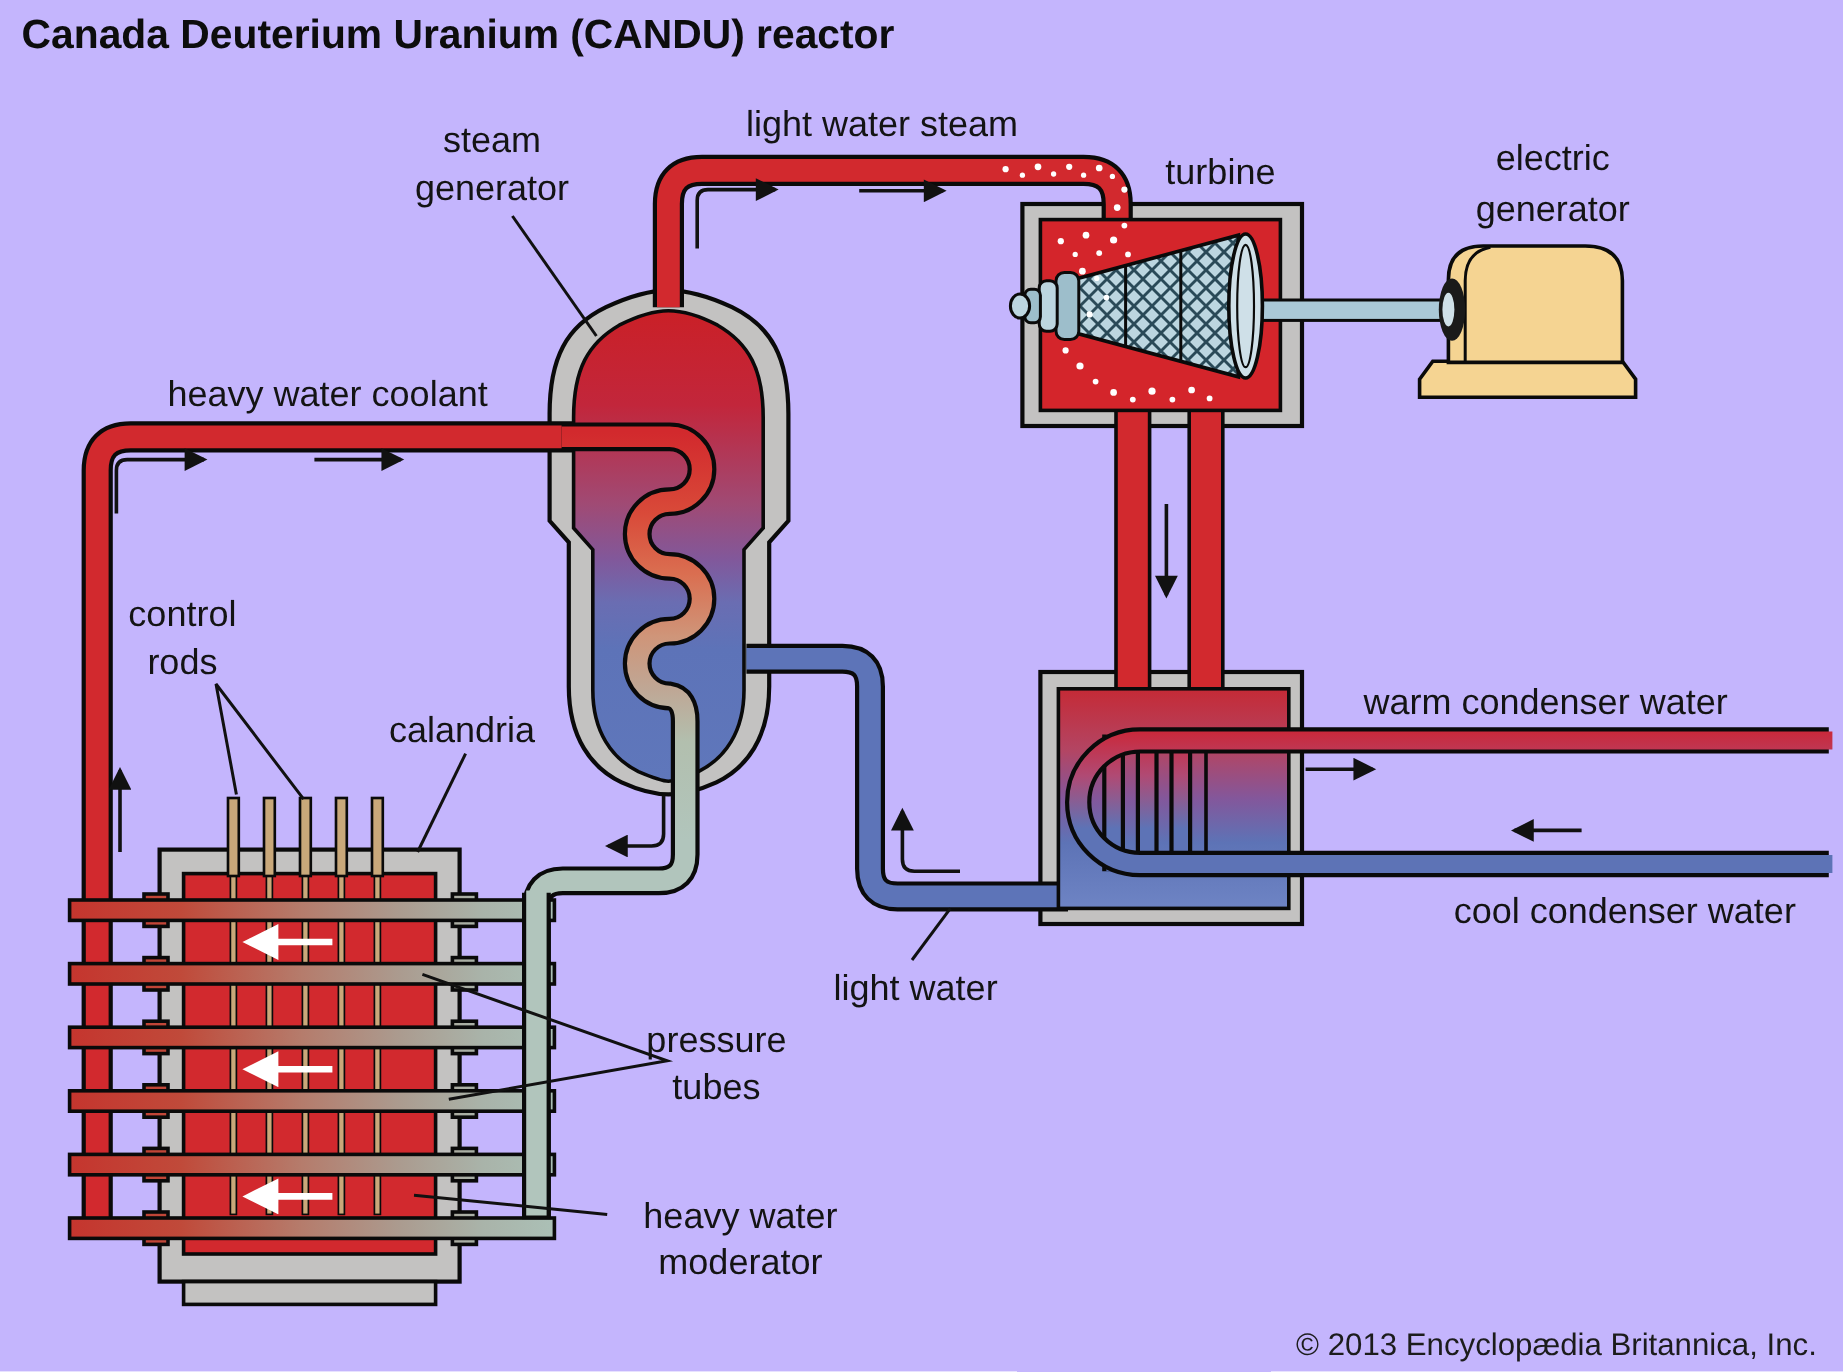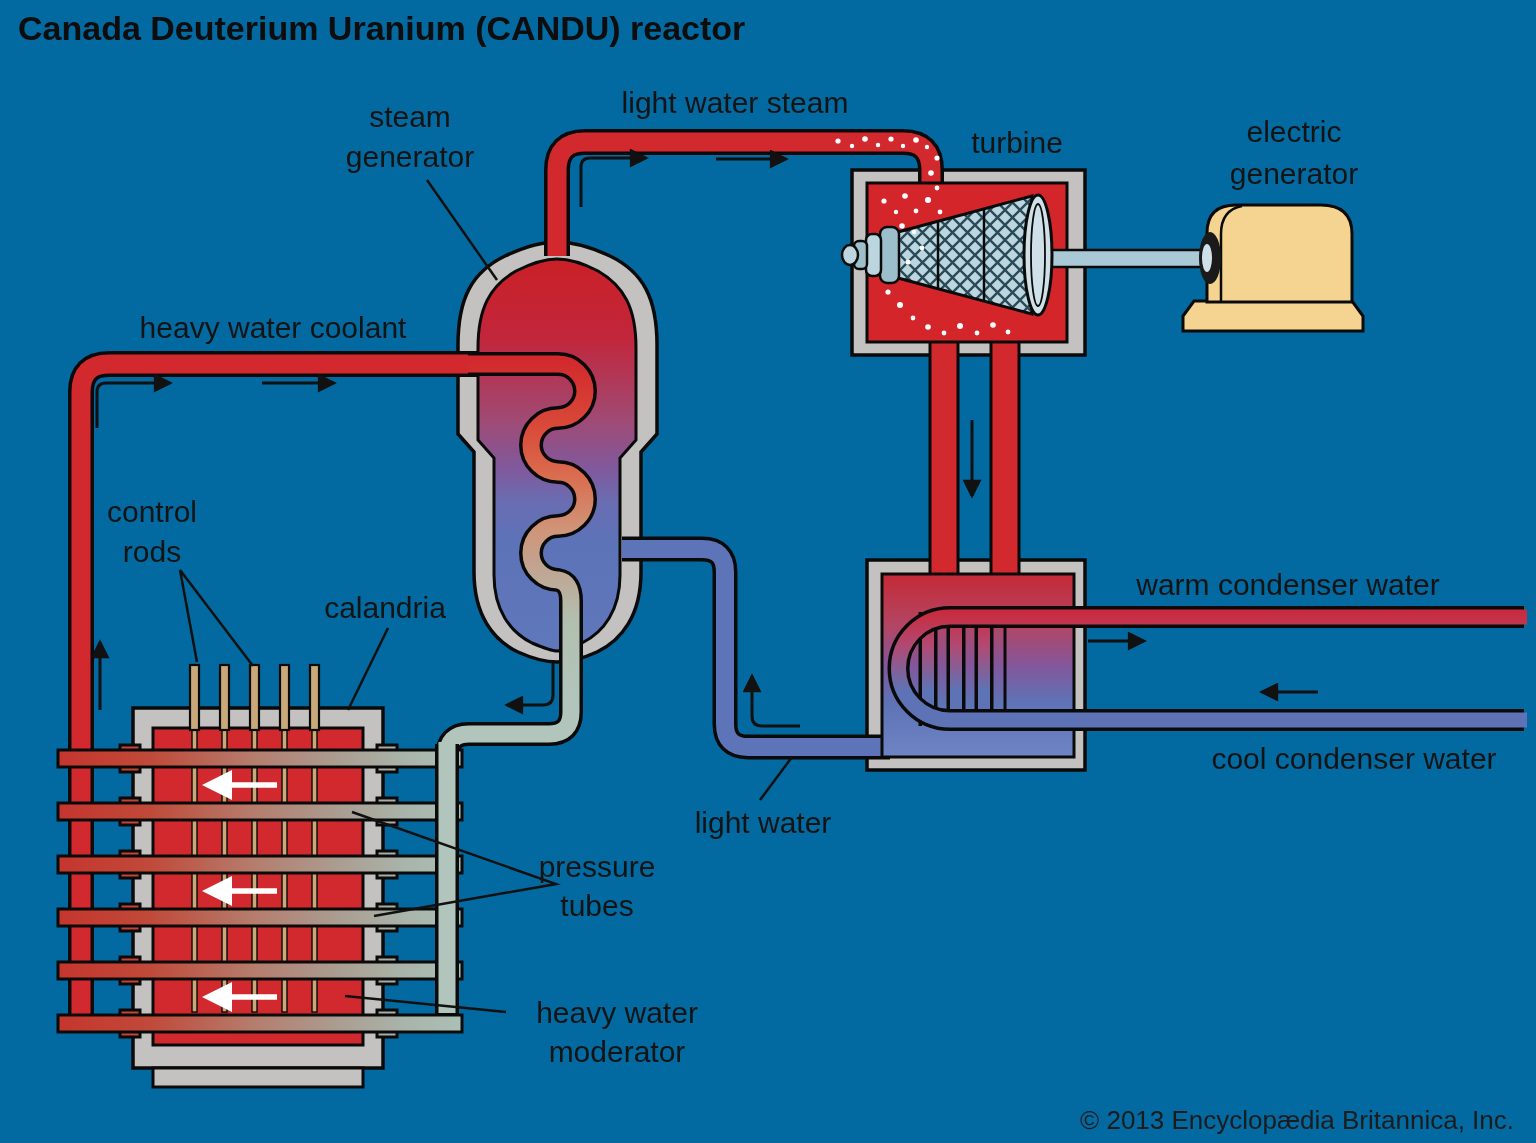--- a/index.html
+++ b/index.html
@@ -1,16 +1,16 @@
 <!DOCTYPE html>
 <html><head>
 <meta charset="utf-8">
 <style>
   html,body{margin:0;padding:0;background:#fff;}
-  #stage{position:relative;width:1536px;height:1143px;background:#0369a1;overflow:hidden;}
+  #stage{position:relative;width:1536px;height:1143px;background:#c4b5fd;overflow:hidden;}
   svg{position:absolute;left:0;top:0;}
   text{font-family:"Liberation Sans","DejaVu Sans",sans-serif;fill:#141414;}
   .lbl{font-size:30px;}
   .ttl{font-size:34px;font-weight:bold;fill:#0d0d0d;}
   .cpy{font-size:26px;fill:#1c1c1c;}
 </style>
 </head>
 <body>
 
 <div id="stage">

